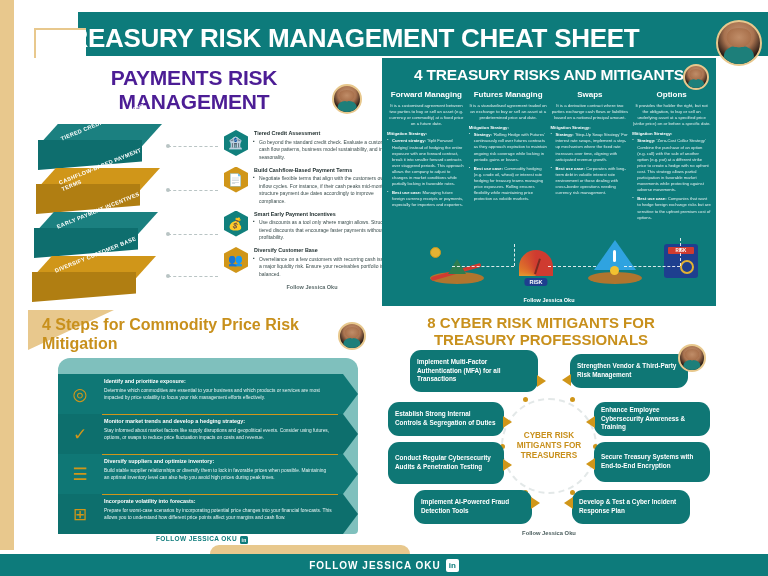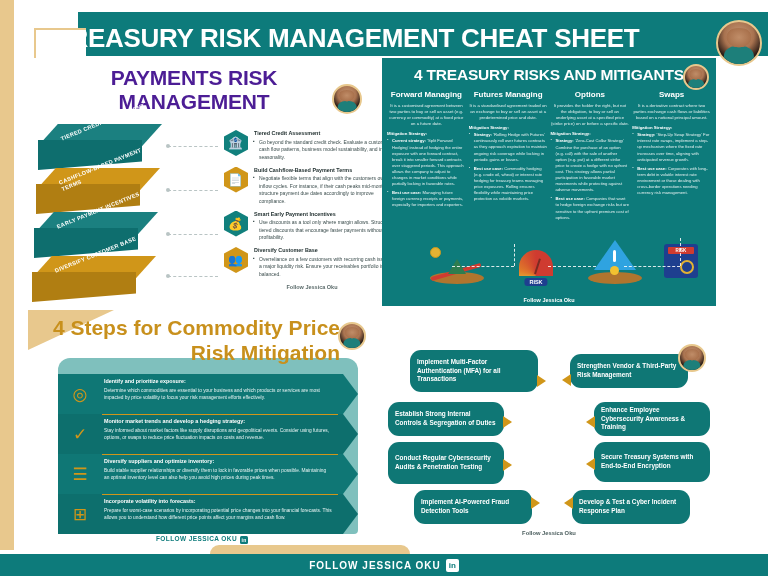--- a/index.html
+++ b/index.html
@@ -159,21 +159,21 @@
     color:#ffffff; font-size:5.5px; font-weight:700; }
 
   
   .p-steps { left: 28px; top: 310px; width: 348px; height: 240px; background:#ffffff; }
   .steps-swoosh {
     position:absolute; left: 0; top: 0; width: 86px; height: 40px;
     background:#e8c88d; border-radius: 0 0 0 0;
     clip-path: polygon(0 0, 100% 0, 0 100%);
   }
   .steps-title {
-    position:relative; text-align:right; color:#c8901c; font-weight:800; font-size:21px;
+    position:relative; text-align:left; color:#c8901c; font-weight:800; font-size:16px;
     line-height:1.18; padding: 6px 36px 0 14px; z-index:2;
   }
   .avatar-steps { position:absolute; right: 10px; top: 12px; width: 28px; height: 28px; z-index:3;}
   .steps-card {
     position:absolute; left: 30px; top: 48px; width: 300px; height: 176px;
     background:#7fc0bd; border-radius: 12px 12px 4px 4px;
   }
   .steps-inner { position:absolute; left: 0; top: 16px; width: 300px; }
   .step-row { position:relative; height: 40px; display:flex; }
   .step-band {
@@ -358,44 +358,44 @@
           <b>Strategy:</b>
           <span>'Rolling Hedge with Futures' continuously roll over futures contracts as they approach expiration to maintain ongoing risk coverage while locking in periodic gains or losses.</span>
         </div>
         <div class="risk-li">
           <b>Best use case:</b>
           <span>Commodity hedging (e.g. crude oil, wheat) or interest rate hedging for treasury teams managing price exposures. Rolling ensures flexibility while maintaining price protection as volatile markets.</span>
         </div>
       </div>
 
       <div class="risk-col">
+        <div class="risk-h">Swaps</div>
+        <div class="risk-d">It is a derivative contract where two parties exchange cash flows or liabilities based on a notional principal amount.</div>
+        <div class="risk-ms">Mitigation Strategy:</div>
+        <div class="risk-li">
+          <b>Strategy:</b>
+          <span>'Step-Up Swap Strategy' For interest rate swaps, implement a step-up mechanism where the fixed rate increases over time, aligning with anticipated revenue growth.</span>
+        </div>
+        <div class="risk-li">
+          <b>Best use case:</b>
+          <span>Corporates with long-term debt in volatile interest rate environment or those dealing with cross-border operations needing currency risk management.</span>
+        </div>
+      </div>
+
+      <div class="risk-col">
         <div class="risk-h">Options</div>
         <div class="risk-d">It provides the holder the right, but not the obligation, to buy or sell an underlying asset at a specified price (strike price) on or before a specific date.</div>
         <div class="risk-ms">Mitigation Strategy:</div>
         <div class="risk-li">
           <b>Strategy:</b>
           <span>'Zero-Cost Collar Strategy' Combine the purchase of an option (e.g. call) with the sale of another option (e.g. put) at a different strike price to create a hedge with no upfront cost. This strategy allows partial participation in favorable market movements while protecting against adverse movements.</span>
         </div>
         <div class="risk-li">
           <b>Best use case:</b>
           <span>Companies that want to hedge foreign exchange risks but are sensitive to the upfront premium cost of options.</span>
-        </div>
-      </div>
-
-      <div class="risk-col">
-        <div class="risk-h">Swaps</div>
-        <div class="risk-d">It is a derivative contract where two parties exchange cash flows or liabilities based on a notional principal amount.</div>
-        <div class="risk-ms">Mitigation Strategy:</div>
-        <div class="risk-li">
-          <b>Strategy:</b>
-          <span>'Step-Up Swap Strategy' For interest rate swaps, implement a step-up mechanism where the fixed rate increases over time, aligning with anticipated revenue growth.</span>
-        </div>
-        <div class="risk-li">
-          <b>Best use case:</b>
-          <span>Corporates with long-term debt in volatile interest rate environment or those dealing with cross-border operations needing currency risk management.</span>
         </div>
       </div>
     </div>
 
     <div class="illus-row">
       <div class="ill" style="left:40px; width:70px; height:46px;">
         <div class="ill-base"></div>
         <div style="position:absolute;bottom:10px;left:8px;width:52px;height:4px;background:#cf3b30;transform:rotate(-16deg);border-radius:2px;"></div>
         <div style="position:absolute;bottom:10px;left:26px;width:0;height:0;border-left:9px solid transparent;border-right:9px solid transparent;border-bottom:15px solid #2f7d4f;"></div>
         <div style="position:absolute;bottom:26px;left:8px;width:11px;height:11px;border-radius:50%;background:#e2b233;border:1.5px solid #c89a1e;"></div>
@@ -472,23 +472,33 @@
         </div>
       </div>
     </div>
 
     <div class="follow-gold">
       <span>FOLLOW JESSICA OKU</span><span class="li-badge">in</span>
     </div>
   </div>
 
   <div class="panel p-cyber">
+    <div class="cyber-title">8 CYBER RISK MITIGANTS FOR TREASURY PROFESSIONALS</div>
     <div class="avatar avatar-cyber"></div>
 
     <div class="cyber-stage">
+      <div class="cyber-hub">
+        <div class="cyber-hub-txt">CYBER RISK MITIGANTS FOR TREASURERS</div>
+        <div class="hub-dot" style="left:20px; top:-3px;"></div>
+        <div class="hub-dot" style="right:20px; top:-3px;"></div>
+        <div class="hub-dot" style="left:-3px; top:44px;"></div>
+        <div class="hub-dot" style="right:-3px; top:44px;"></div>
+        <div class="hub-dot" style="left:20px; bottom:-3px;"></div>
+        <div class="hub-dot" style="right:20px; bottom:-3px;"></div>
+      </div>
 
       <div class="cbox" style="left:28px; top:0; width:128px; height:42px;">
         <span>Implement Multi-Factor Authentication (MFA) for all Transactions</span>
         <span class="tail tail-right"></span>
       </div>
       <div class="cbox" style="right:28px; top:4px; width:118px; height:34px;">
         <span>Strengthen Vendor &amp; Third-Party Risk Management</span>
         <span class="tail tail-left"></span>
       </div>
 

